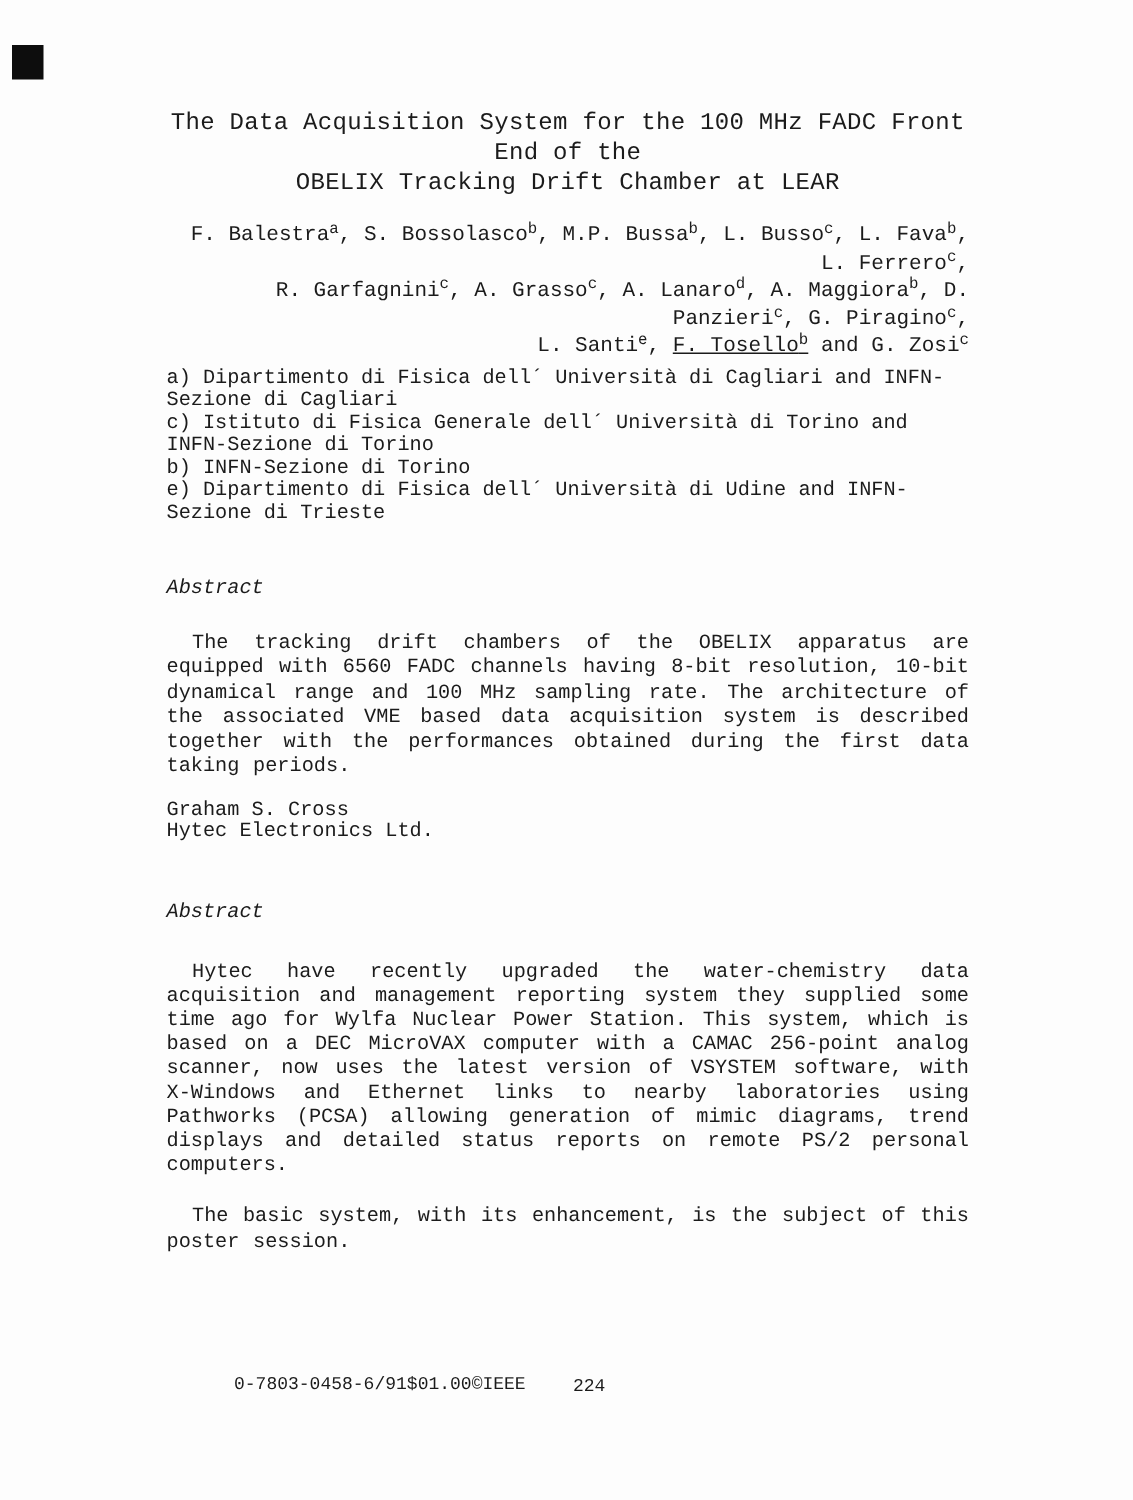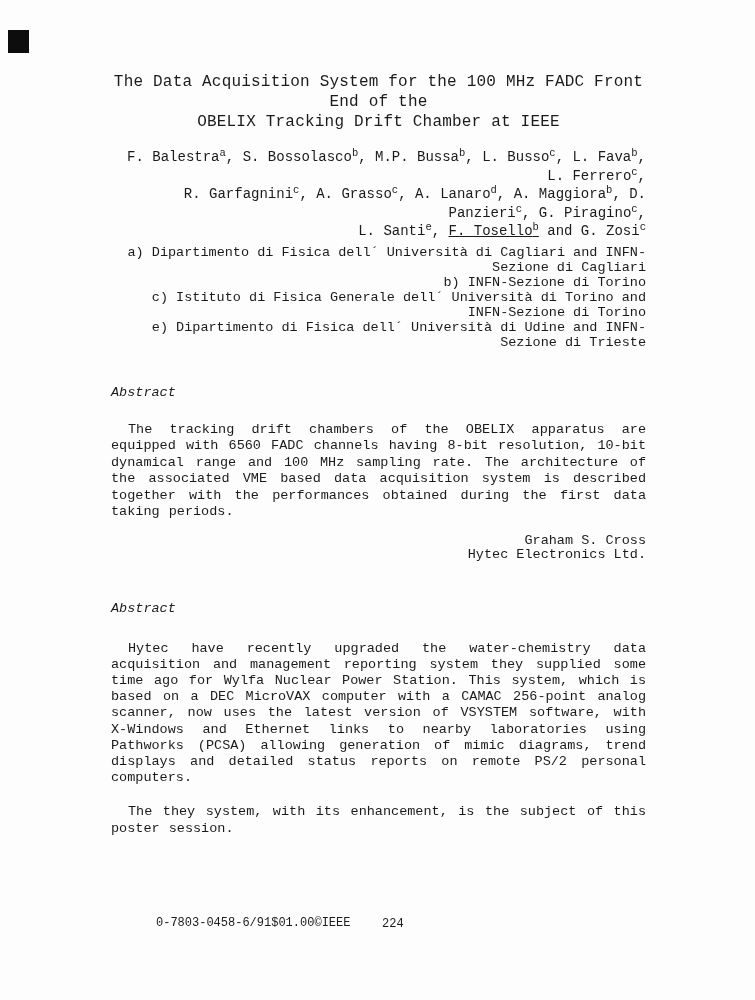--- a/index.html
+++ b/index.html
@@ -44,40 +44,40 @@
   }
   .authors sup {
     font-size: 10.5px;
     vertical-align: baseline;
     position: relative;
     top: -5px;
   }
   .useg { text-decoration: underline; }
   .affils {
     margin-top: 3px;
-    text-align: right;
+    text-align: left;
     font-size: 13.5px;
     line-height: 15px;
   }
   .abs-head {
     margin-top: 35px;
     font-style: italic;
     font-size: 13.5px;
     line-height: 16px;
   }
   .body {
     text-align: justify;
     text-indent: 17px;
     font-size: 13.5px;
     line-height: 16.5px;
     word-spacing: 1px;
   }
   .p1 { margin-top: 21px; }
   .author2, .affil2 {
-    text-align: right;
+    text-align: left;
     font-size: 13.5px;
     line-height: 14.5px;
   }
   .author2 { margin-top: 13px; }
   .ah2 { margin-top: 38px; }
   .p2 { margin-top: 24px; line-height: 16.2px; }
   .p3 { margin-top: 18px; }
   .footer-copyright {
     position: absolute;
     left: 116px;
@@ -94,45 +94,45 @@
 </style>
 </head>
 <body>
 
 <div class="page">
   <div class="corner-square"></div>
 
   <div class="content">
     <h1 class="title t1">
         <div>The Data Acquisition System for the 100 MHz FADC Front End of the</div>
-        <div>OBELIX Tracking Drift Chamber at IEEE</div>
+        <div>OBELIX Tracking Drift Chamber at LEAR</div>
       </h1>
 
     <div class="authors">
         <div><span>F. Balestra<sup>a</sup></span><span>, S. Bossolasco<sup>b</sup></span><span>, M.P. Bussa<sup>b</sup></span><span>, L. Busso<sup>c</sup></span><span>, L. Fava<sup>b</sup></span><span>, L. Ferrero<sup>c</sup></span><span>,</span></div>
         <div><span>R. Garfagnini<sup>c</sup></span><span>, A. Grasso<sup>c</sup></span><span>, A. Lanaro<sup>d</sup></span><span>, A. Maggiora<sup>b</sup></span><span>, D. Panzieri<sup>c</sup></span><span>, G. Piragino<sup>c</sup></span><span>,</span></div>
         <div><span>L. Santi<sup>e</sup></span><span>, </span><span class="useg">F. Tosello<sup>b</sup></span><span> and G. Zosi<sup>c</sup></span></div>
       </div>
 
     <div class="affils">
         <div>a) Dipartimento di Fisica dell´ Università di Cagliari and INFN-Sezione di Cagliari</div>
+        <div>c) Istituto di Fisica Generale dell´ Università di Torino and INFN-Sezione di Torino</div>
         <div>b) INFN-Sezione di Torino</div>
-        <div>c) Istituto di Fisica Generale dell´ Università di Torino and INFN-Sezione di Torino</div>
         <div>e) Dipartimento di Fisica dell´ Università di Udine and INFN-Sezione di Trieste</div>
       </div>
 
     <div class="abs-head">Abstract</div>
 
     <p class="body p1">The tracking drift chambers of the OBELIX apparatus are equipped with 6560 FADC channels having 8-bit resolution, 10-bit dynamical range and 100 MHz sampling rate. The architecture of the associated VME based data acquisition system is described together with the performances obtained during the first data taking periods.</p>
 
 
     <div class="author2">Graham S. Cross</div>
     <div class="affil2">Hytec Electronics Ltd.</div>
 
     <div class="abs-head ah2">Abstract</div>
 
     <p class="body p2">Hytec have recently upgraded the water-chemistry data acquisition and management reporting system they supplied some time ago for Wylfa Nuclear Power Station. This system, which is based on a DEC MicroVAX computer with a CAMAC 256-point analog scanner, now uses the latest version of VSYSTEM software, with X-Windows and Ethernet links to nearby laboratories using Pathworks (PCSA) allowing generation of mimic diagrams, trend displays and detailed status reports on remote PS/2 personal computers.</p>
-    <p class="body p3">The they system, with its enhancement, is the subject of this poster session.</p>
+    <p class="body p3">The basic system, with its enhancement, is the subject of this poster session.</p>
   </div>
 
   <div class="footer-copyright">0-7803-0458-6/91$01.00©IEEE</div>
   <div class="footer-page">224</div>
 </div>
 
 </body></html>

